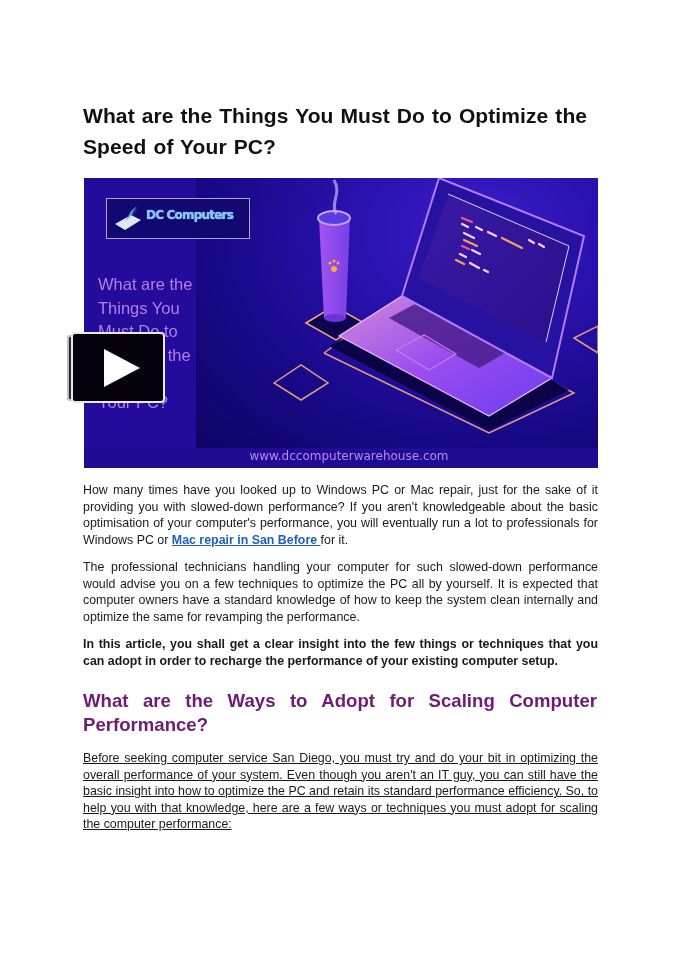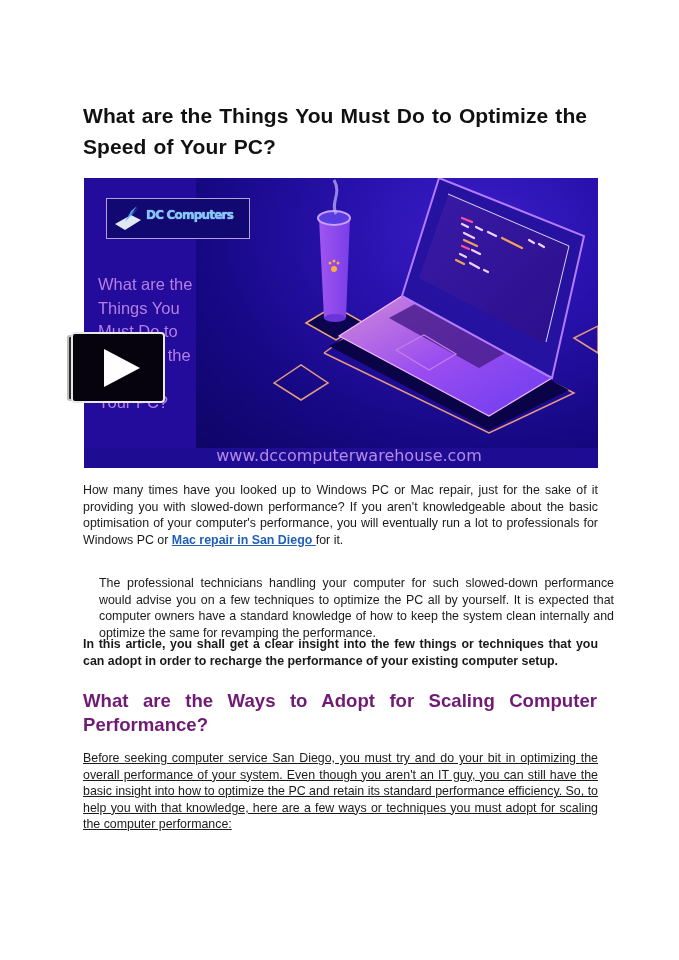--- a/index.html
+++ b/index.html
@@ -3,21 +3,21 @@
   <meta charset="utf-8">
   <style>
     html, body { margin: 0; padding: 0; background: #ffffff; }
     body { width: 679px; height: 960px; position: relative; overflow: hidden; font-family: "Liberation Sans", sans-serif; color: #111; }
     .page { position: absolute; left: 0; top: 0; width: 679px; height: 960px; }
     .title { position: absolute; left: 83px; top: 100px; width: 512px; font-size: 21px; font-weight: bold; line-height: 31px; color: #111; letter-spacing: 0.1px; word-spacing: 1px; }
     .banner { position: absolute; left: 84px; top: 178px; width: 514px; height: 290px; background: #1c0a8c; overflow: hidden; }
     .banner-left { position: absolute; left: 0; top: 0; width: 112px; height: 270px; background: #230b9b; }
     .banner-right { position: absolute; left: 112px; top: 0; width: 402px; height: 270px; background: radial-gradient(ellipse at 70% 20%, #3b1fc9 0%, #2a12b0 30%, #160883 70%, #0e0566 100%); }
     .banner-footer { position: absolute; left: 0; top: 270px; width: 514px; height: 20px; background: #1e0d92; }
-    .banner-url { position: absolute; left: 0; top: 270px; width: 514px; text-align: center; font-family: "DejaVu Sans", sans-serif; font-size: 16px; line-height: 16px; color: #b38be6; padding-left: 16px; box-sizing: border-box; }
+    .banner-url { position: absolute; left: 0; top: 270px; width: 514px; text-align: center; font-family: "DejaVu Sans", sans-serif; font-size: 12px; line-height: 16px; color: #b38be6; padding-left: 16px; box-sizing: border-box; }
     .logo-box { position: absolute; left: 22px; top: 20px; width: 144px; height: 41px; border: 1px solid #b49ee0; background: #120872; box-sizing: border-box; }
     .logo-laptop { position: absolute; left: 6px; top: 7px; }
     .logo-text { position: absolute; left: 39px; top: 9px; font-family: "DejaVu Sans", sans-serif; font-weight: bold; font-size: 12px; color: #7dc8ff; letter-spacing: -0.8px; text-shadow: 0 0 1px #e8f4ff; }
     .banner-heading { position: absolute; left: 14px; top: 95px; width: 100px; font-size: 16.5px; line-height: 23.5px; color: #b57fe4; }
     .illustration { position: absolute; left: 0; top: 0; }
     .play-btn { position: absolute; left: 67px; top: 332px; width: 98px; height: 71px; }
     .play-back { position: absolute; left: 0; top: 3px; width: 30px; height: 66px; background: #2c2c2c; border: 2px solid #bdbdbd; border-right: none; border-radius: 3px 0 0 3px; box-sizing: border-box; }
     .play-front { position: absolute; left: 4px; top: 0; width: 94px; height: 71px; background: #06030f; border: 2px solid #e8e8e8; border-radius: 4px; box-sizing: border-box; }
     .play-tri { position: absolute; left: 37px; top: 17px; width: 0; height: 0; border-top: 19px solid transparent; border-bottom: 19px solid transparent; border-left: 36px solid #ffffff; }
     .para { position: absolute; left: 83px; width: 515px; font-size: 12.4px; line-height: 16.6px; color: #1a1a1a; text-align: justify; }
@@ -121,24 +121,24 @@
     <div class="banner-url">www.dccomputerwarehouse.com</div>
   </div>
 
   <div class="play-btn">
     <div class="play-back"></div>
     <div class="play-front"></div>
     <div class="play-tri"></div>
   </div>
 
   <p class="para p1" style="margin:0;">
-    <span>How many times have you looked up to Windows PC or Mac repair, just for the sake of it providing you with slowed-down performance? If you aren't knowledgeable about the basic optimisation of your computer's performance, you will eventually run a lot to professionals for Windows PC or </span><a>Mac repair in San Diego </a><span>for it.</span>
+    <span>How many times have you looked up to Windows PC or Mac repair, just for the sake of it providing you with slowed-down performance? If you aren't knowledgeable about the basic optimisation of your computer's performance, you will eventually run a lot to professionals for Windows PC or </span><a>Mac repair in San Before </a><span>for it.</span>
   </p>
 
-  <p class="para p2" style="margin:16px;">The professional technicians handling your computer for such slowed-down performance would advise you on a few techniques to optimize the PC all by yourself. It is expected that computer owners have a standard knowledge of how to keep the system clean internally and optimize the same for revamping the performance.</p>
+  <p class="para p2" style="margin:0;">The professional technicians handling your computer for such slowed-down performance would advise you on a few techniques to optimize the PC all by yourself. It is expected that computer owners have a standard knowledge of how to keep the system clean internally and optimize the same for revamping the performance.</p>
 
   <p class="para p3" style="margin:0;font-weight:bold;">In this article, you shall get a clear insight into the few things or techniques that you can adopt in order to recharge the performance of your existing computer setup.</p>
 
   <h2 class="h2" style="margin:0;">
     <span class="l1">What are the Ways to Adopt for Scaling Computer</span>
     <span>Performance?</span>
   </h2>
 
   <p class="para p4" style="margin:0;">Before seeking computer service San Diego, you must try and do your bit in optimizing the overall performance of your system. Even though you aren't an IT guy, you can still have the basic insight into how to optimize the PC and retain its standard performance efficiency. So, to help you with that knowledge, here are a few ways or techniques you must adopt for scaling the computer performance:</p>
 

